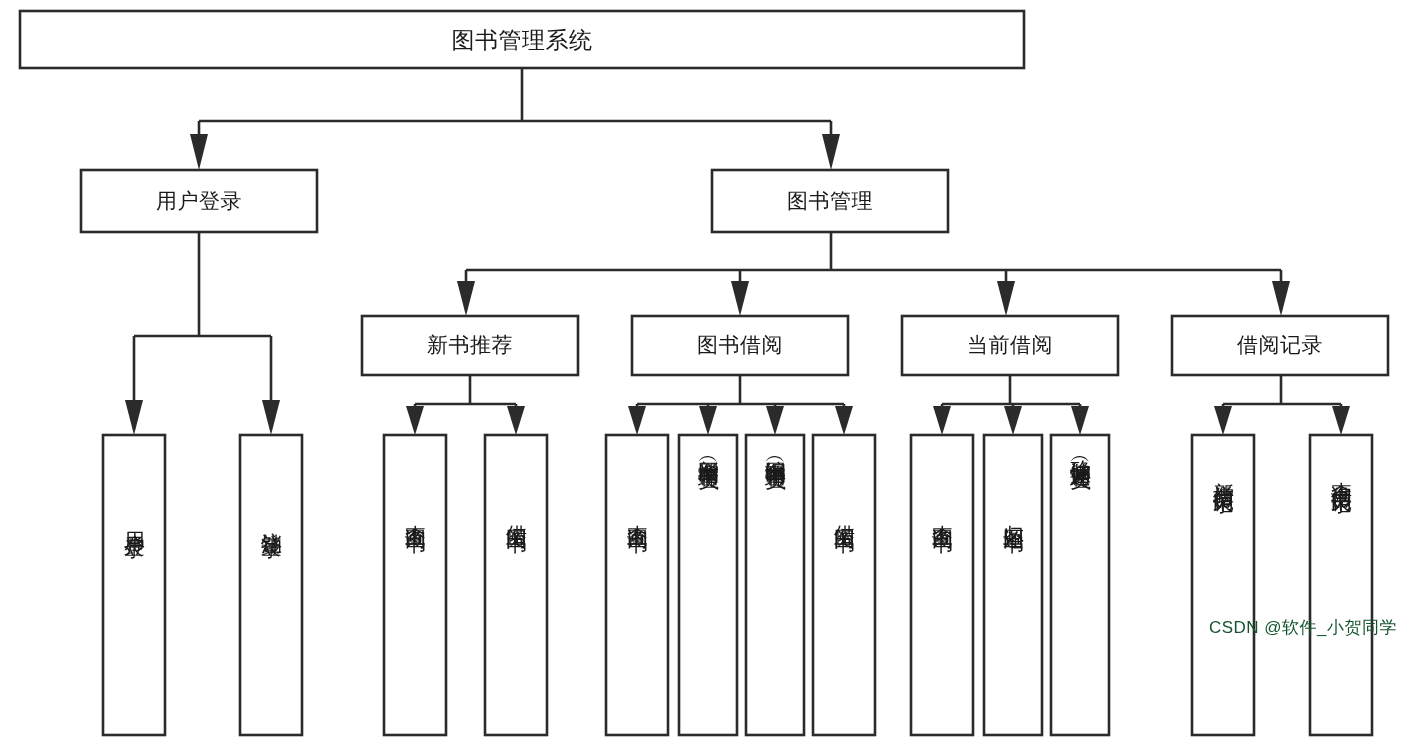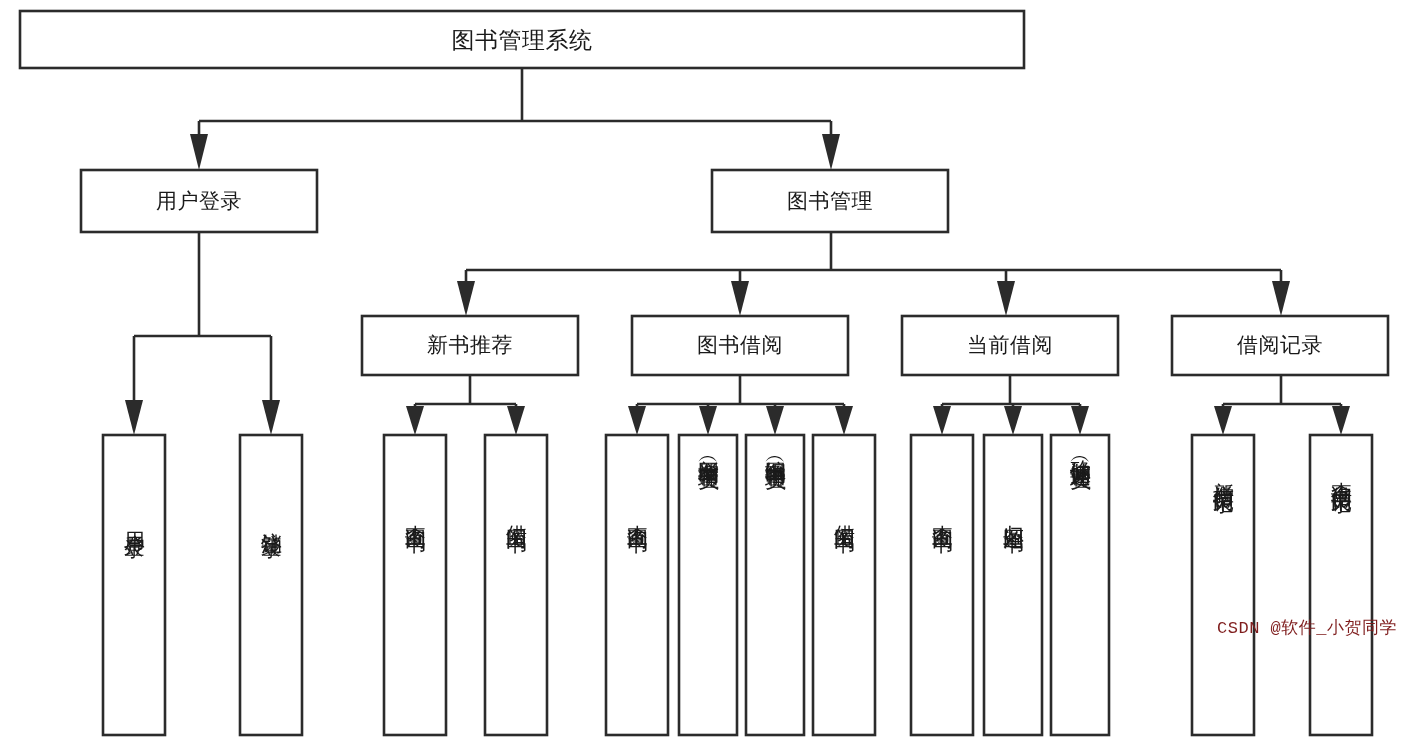--- a/index.html
+++ b/index.html
@@ -66,23 +66,23 @@
     line-height: 1.18;
     color: #1a1a1a;
     letter-spacing: 2.5px;
     white-space: nowrap;
     text-align: center;
   }
   .watermark {
     position: absolute;
     right: 8px;
     bottom: 4px;
-    font-family: Liberation Mono, monospace;
+    font-family: Liberation Sans, sans-serif;
     font-size: 17px;
-    color: #7f1d1d;
+    color: #14532d;
     white-space: nowrap;
     letter-spacing: 0.5px;
   }
 </style>
 </head>
 <body>
 
 <div id="diagram-root">
 
   <svg class="diagram-canvas" viewBox="0 0 1405 747" xmlns="http://www.w3.org/2000/svg">

